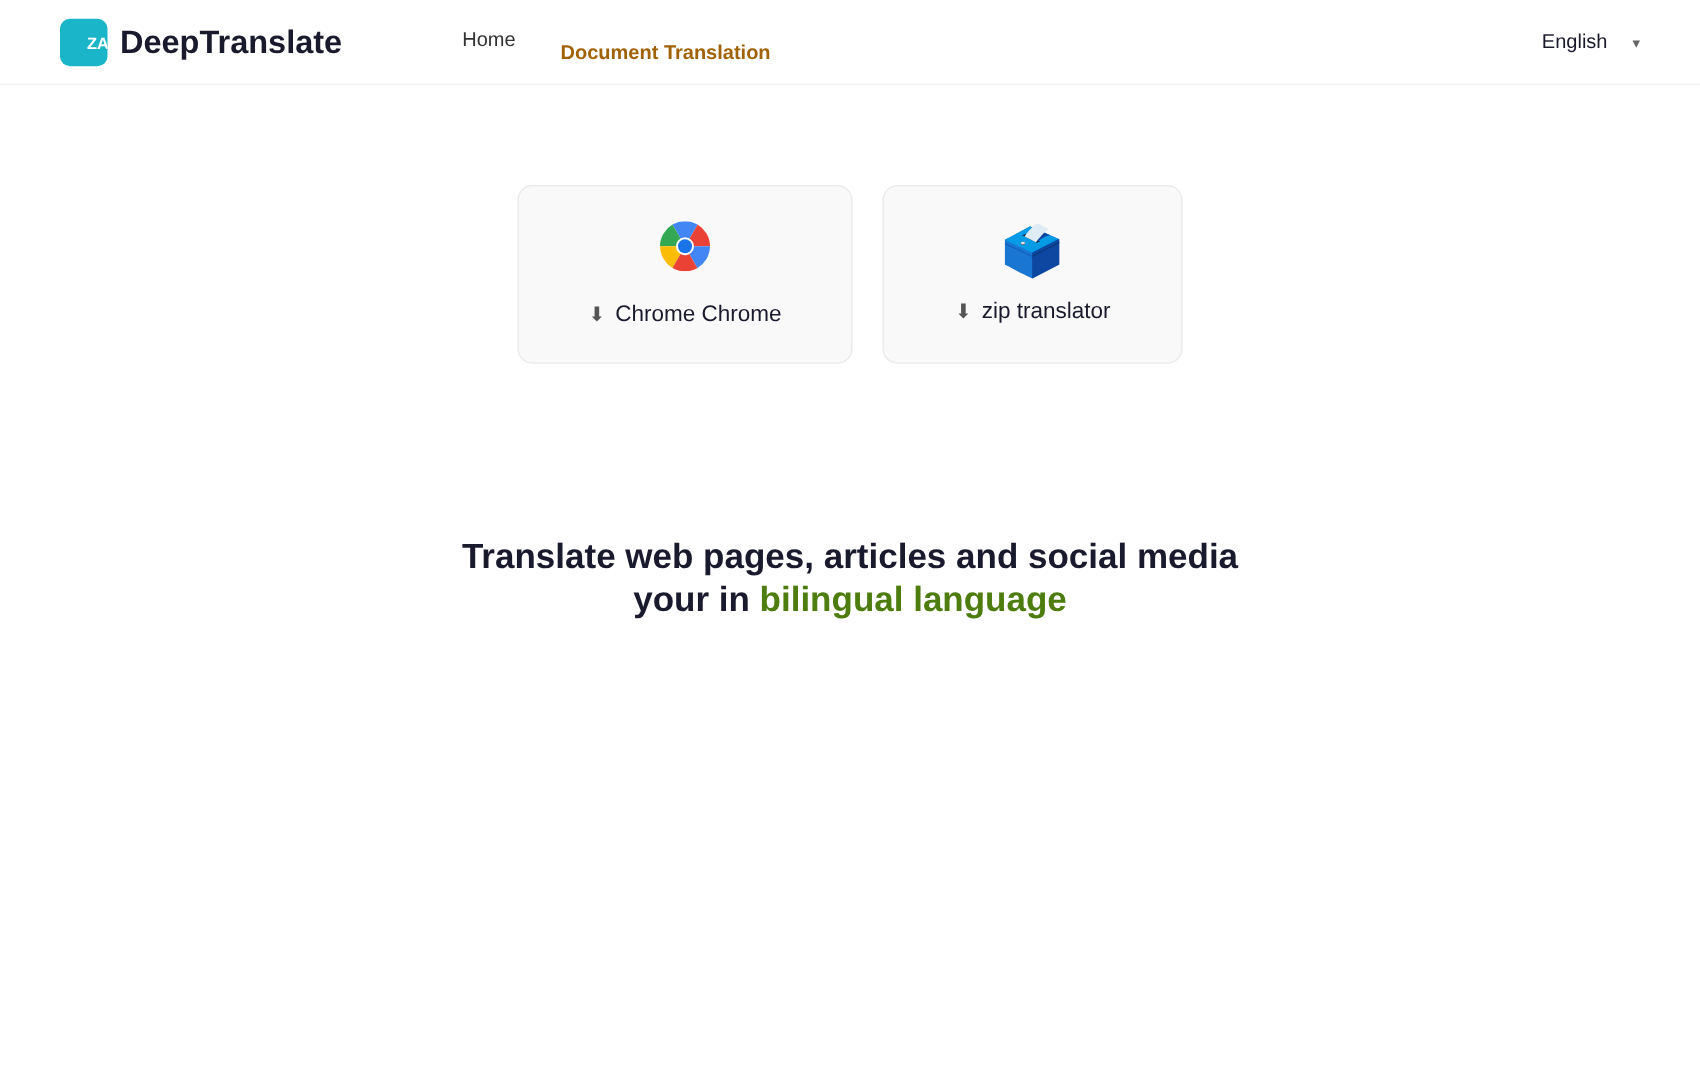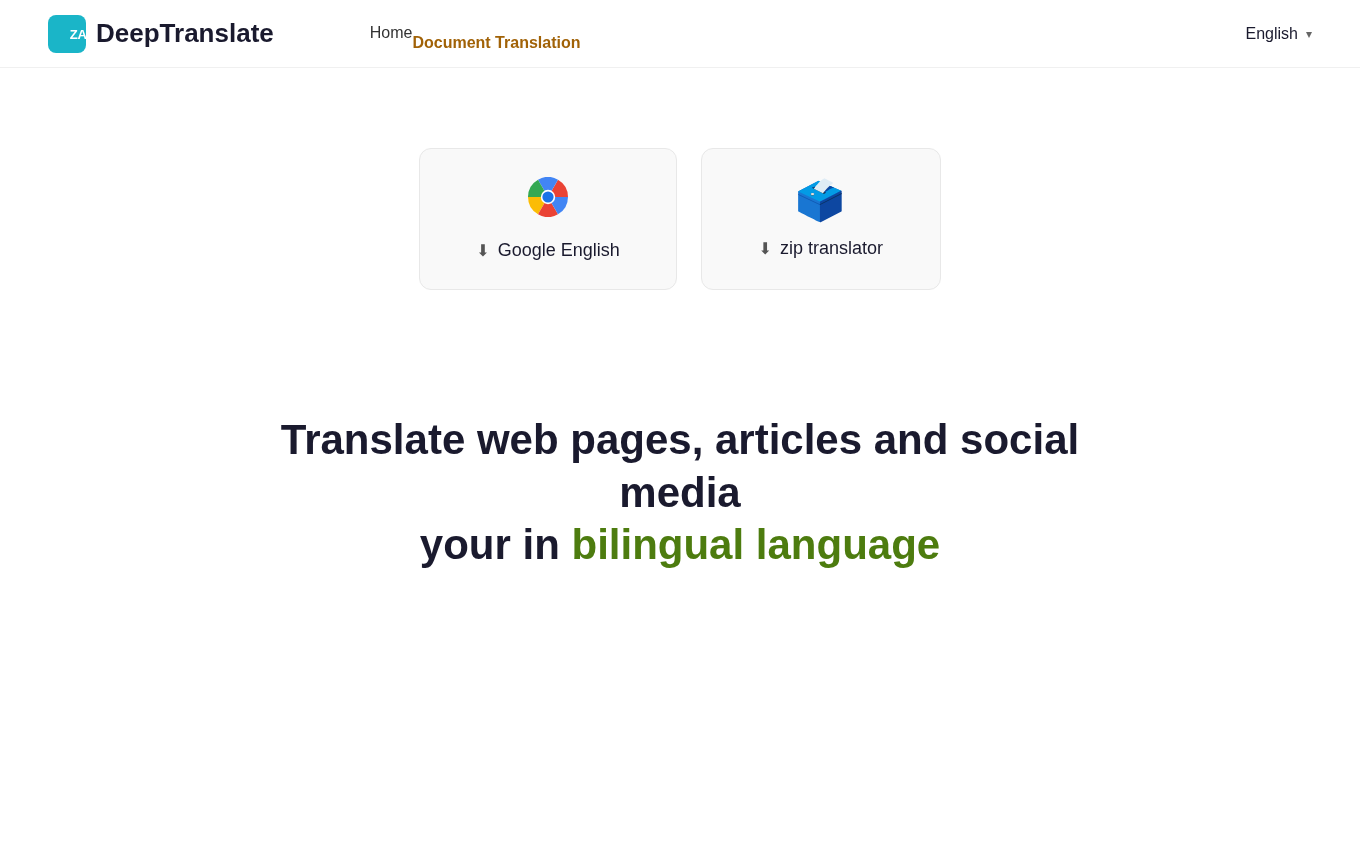--- a/index.html
+++ b/index.html
@@ -12,45 +12,45 @@
       position: sticky; top: 0; background: #fff; z-index: 100;
     }
     .nav-left { display: flex; align-items: center; gap: 48px; }
     .logo { display: flex; align-items: center; gap: 10px; text-decoration: none; }
     .logo-icon {
       width: 38px; height: 38px; background: #1ab5c8; border-radius: 8px;
       display: flex; align-items: center; justify-content: center;
       color: #fff; font-size: 20px; font-weight: bold; padding-left: 20px;
     }
     .logo-text { font-size: 26px; font-weight: 700; color: #1a1a2e; }
-    .nav-links { display: flex; }
+    .nav-links { display: flex; gap: 36px; }
     .nav-link { font-size: 16px; color: #333; text-decoration: none; font-weight: 500; cursor: pointer; }
     .nav-link.active { font-weight: 600; color: #a16207; margin-top: 20px; }
-    .nav-right { display: flex; align-items: center; gap: 8px; cursor: pointer; }
+    .nav-right { display: flex; align-items: center; gap: 20px; cursor: pointer; }
     .nav-lang { font-size: 16px; color: #1a1a2e; font-weight: 500; }
     .nav-chevron { font-size: 12px; color: #666; }
 
     
     .hero { text-align: center; padding: 80px 48px 60px; }
     .hero h1 { font-size: 48px; font-weight: 800; color: #1a1a2e; line-height: 1.2; max-width: 900px; margin: 0 auto 40px; }
     .hero h1 .highlight { color: #1ab5c8; }
     .download-cards { display: flex; justify-content: center; gap: 24px; flex-wrap: wrap; }
     .download-card {
       background: #f9f9f9; border: 1px solid #e8e8e8; border-radius: 12px;
       padding: 28px 56px; display: flex; flex-direction: column; align-items: center;
       gap: 14px; cursor: pointer; min-width: 240px;
       transition: box-shadow 0.2s;
     }
     .card-icon { font-size: 40px; }
     .card-label { display: flex; align-items: center; gap: 8px; font-size: 18px; color: #1a1a2e; font-weight: 500; }
     .download-arrow { font-size: 16px; color: #555; }
 
     
     .social-section { text-align: center; padding: 60px 48px 40px; }
-    .social-section h2 { font-size: 42px; font-weight: 800; color: #1a1a2e; line-height: 1.25; max-width: 900px; margin: 4px auto 48px; }
+    .social-section h2 { font-size: 28px; font-weight: 800; color: #1a1a2e; line-height: 1.25; max-width: 900px; margin: 16px auto 48px; }
     .social-section h2 .highlight { color: #4d7c0f; }
 
     
     .chrome-svg { width: 40px; height: 40px; }
   </style>
 </head>
 <body>
 
 <nav>
   <div class="nav-left">
@@ -93,21 +93,21 @@
 
           <path d="M50 50 L75 93.3 A50 50 0 0 0 100 50 Z" fill="#4285F4"></path>
 
           <circle cx="50" cy="50" r="18" fill="#fff"></circle>
 
           <circle cx="50" cy="50" r="14" fill="#1A73E8"></circle>
         </svg>
       </div>
       <div class="card-label">
         <span class="download-arrow">⬇</span>
-        <span>Google English</span>
+        <span>Chrome Chrome</span>
       </div>
     </div>
 
     <div class="download-card">
       <div class="card-icon">🗳️</div>
       <div class="card-label">
         <span class="download-arrow">⬇</span>
         <span>zip translator</span>
       </div>
     </div>

